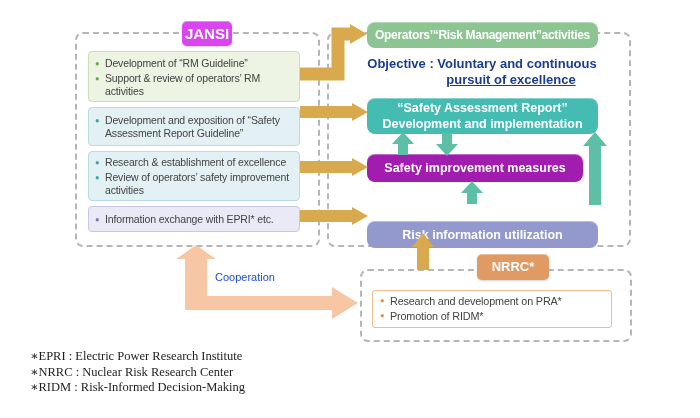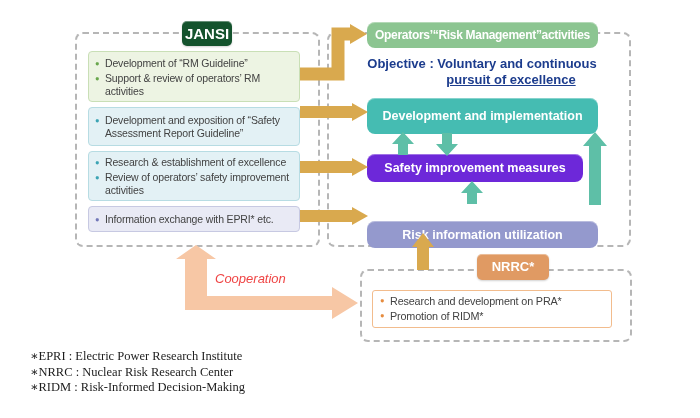--- a/index.html
+++ b/index.html
@@ -8,21 +8,21 @@
     font-family:"Liberation Sans","DejaVu Sans",sans-serif;
   }
   .abs{position:absolute;}
   
   .group{border:2px dashed #b6b6b6;border-radius:8px;background:transparent;}
   
   .org-title{
     color:#fff;font-weight:bold;text-align:center;border-radius:5px;
     box-shadow:0 1px 2px rgba(0,0,0,.18), inset 0 1px 0 rgba(255,255,255,.35);
   }
-  #jansi-title{left:182px;top:21px;width:50px;height:25px;line-height:25px;font-size:15px;background:#14532d;}
+  #jansi-title{left:182px;top:21px;width:50px;height:25px;line-height:25px;font-size:15px;background:#d946ef;}
   #nrrc-title{left:477px;top:254px;width:72px;height:26px;line-height:26px;font-size:13px;background:#E09A63;}
   
   .jbox{
     left:88px;width:212px;border-radius:4px;box-sizing:border-box;
     padding:4px 4px 3px 6px;display:flex;flex-direction:column;justify-content:center;
   }
   .jbox .item{display:flex;align-items:flex-start;margin:1px 0;}
   .bullet{flex:0 0 10px;font-size:7.5px;line-height:13px;}
   .itext{flex:1;font-size:10.5px;line-height:13px;color:#424242;letter-spacing:-0.15px;}
   #jansi-box-1{top:51px;height:51px;background:#EDF4E3;border:1px solid #C9DFB6;}
@@ -32,34 +32,34 @@
   .b-green{color:#69A74D;} .b-teal{color:#3BA4B4;} .b-purple{color:#7277B8;} .b-orange{color:#E68C3F;}
   
   .rbox{
     color:#fff;font-weight:bold;text-align:center;border-radius:8px;
     display:flex;flex-direction:column;justify-content:center;
     box-shadow:inset 0 1px 0 rgba(255,255,255,.35);
     white-space:nowrap;
   }
   #operators-box{left:367px;top:22px;width:231px;height:26px;background:#8CC591;font-size:12px;letter-spacing:-0.3px;}
   #sar-box{left:367px;top:98px;width:231px;height:36px;background:#45BCB2;font-size:12.5px;line-height:16px;}
-  #sim-box{left:367px;top:154px;width:216px;height:28px;background:#6d28d9;font-size:12.5px;}
+  #sim-box{left:367px;top:154px;width:216px;height:28px;background:#a21caf;font-size:12.5px;}
   #riu-box{left:367px;top:221px;width:231px;height:27px;background:#9499CD;font-size:12.5px;}
   
   #objective{left:362px;top:56px;width:240px;color:#1C3C8D;font-weight:bold;font-size:13px;line-height:16px;text-align:center;white-space:nowrap;}
   #objective .line2{padding-left:58px;text-decoration:underline;}
   
   #nrrc-box{
     left:372px;top:290px;width:240px;height:38px;background:#fff;border:1px solid #F2BC8D;border-radius:3px;
     box-sizing:border-box;display:flex;flex-direction:column;justify-content:center;padding-left:7px;
   }
   #nrrc-box .item{display:flex;align-items:flex-start;margin:0;}
   #nrrc-box .itext{font-size:10.8px;line-height:15px;color:#424242;}
   
-  #cooperation-label{left:215px;top:271px;font-size:13px;color:#ef4444;font-style:italic;}
+  #cooperation-label{left:215px;top:271px;font-size:11px;color:#1d4ed8;}
   
   #footnotes{left:30px;top:349px;font-family:"Liberation Serif","DejaVu Serif",serif;font-size:12.5px;line-height:15.5px;color:#1c1c1c;}
   #footnotes div{white-space:nowrap;}
   
   #arrows{position:absolute;left:0;top:0;width:700px;height:418px;pointer-events:none;}
 </style>
 </head>
 <body>
 
 <div id="canvas">
@@ -107,20 +107,21 @@
   <div class="abs rbox" id="operators-box">
     <span>Operators’“Risk Management”activities</span>
   </div>
 
   <div class="abs" id="objective">
     <div>Objective : Voluntary and continuous</div>
     <div class="line2">pursuit of excellence</div>
   </div>
 
   <div class="abs rbox" id="sar-box">
+    <span>“Safety Assessment Report”</span>
     <span>Development and implementation</span>
   </div>
 
   <div class="abs rbox" id="sim-box">
     <span>Safety improvement measures</span>
   </div>
 
   <div class="abs rbox" id="riu-box">
     <span>Risk information utilization</span>
   </div>

